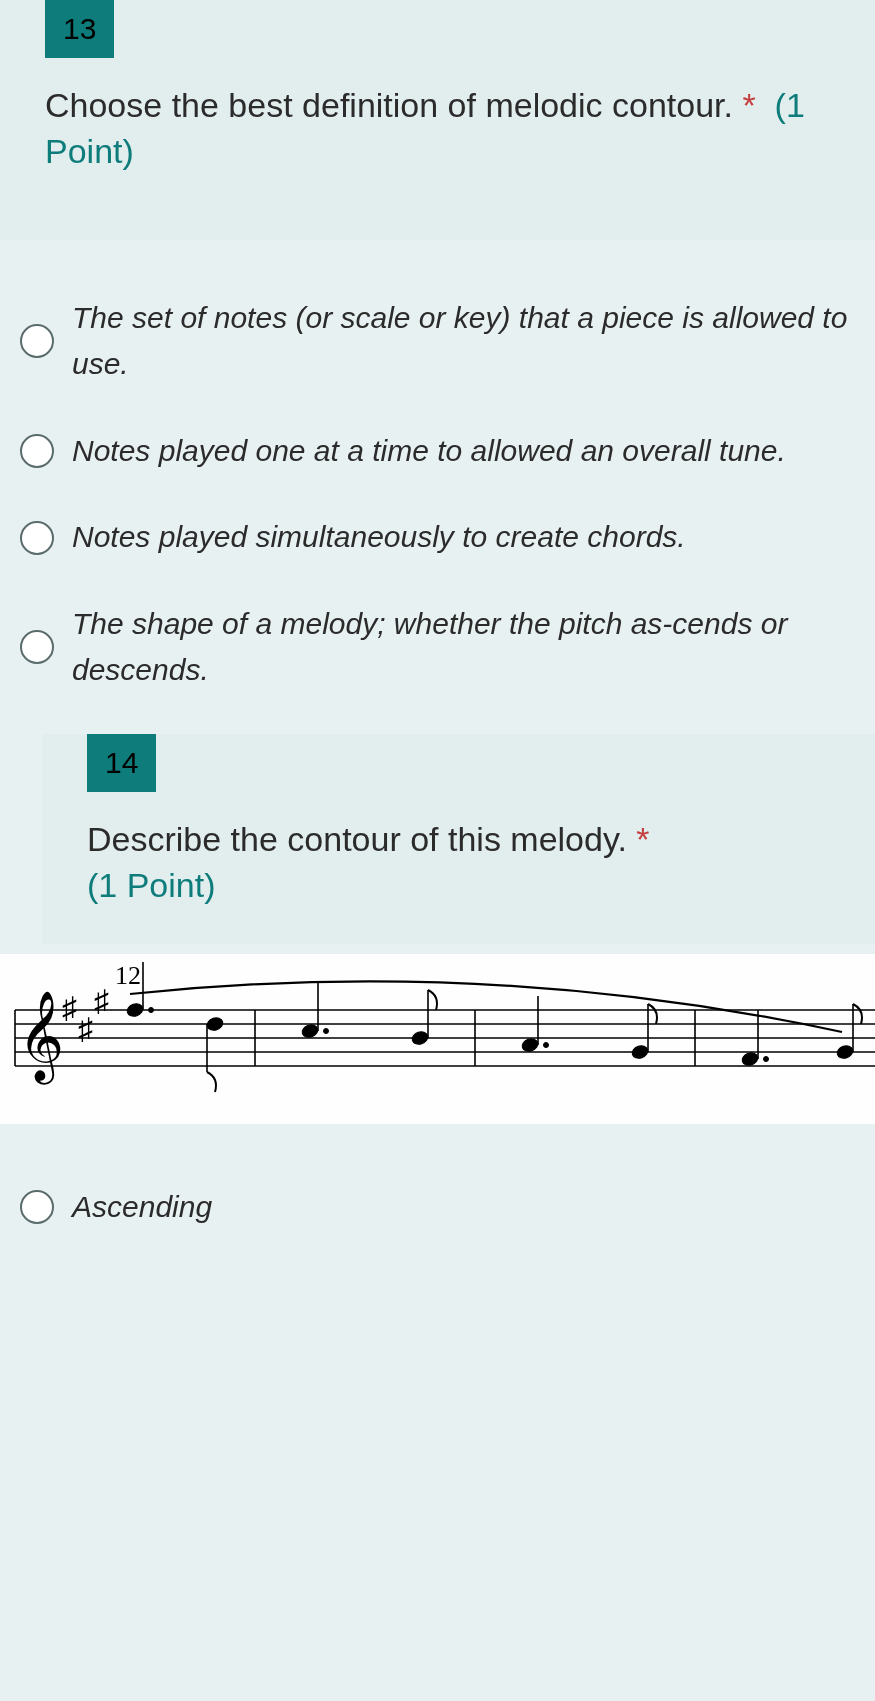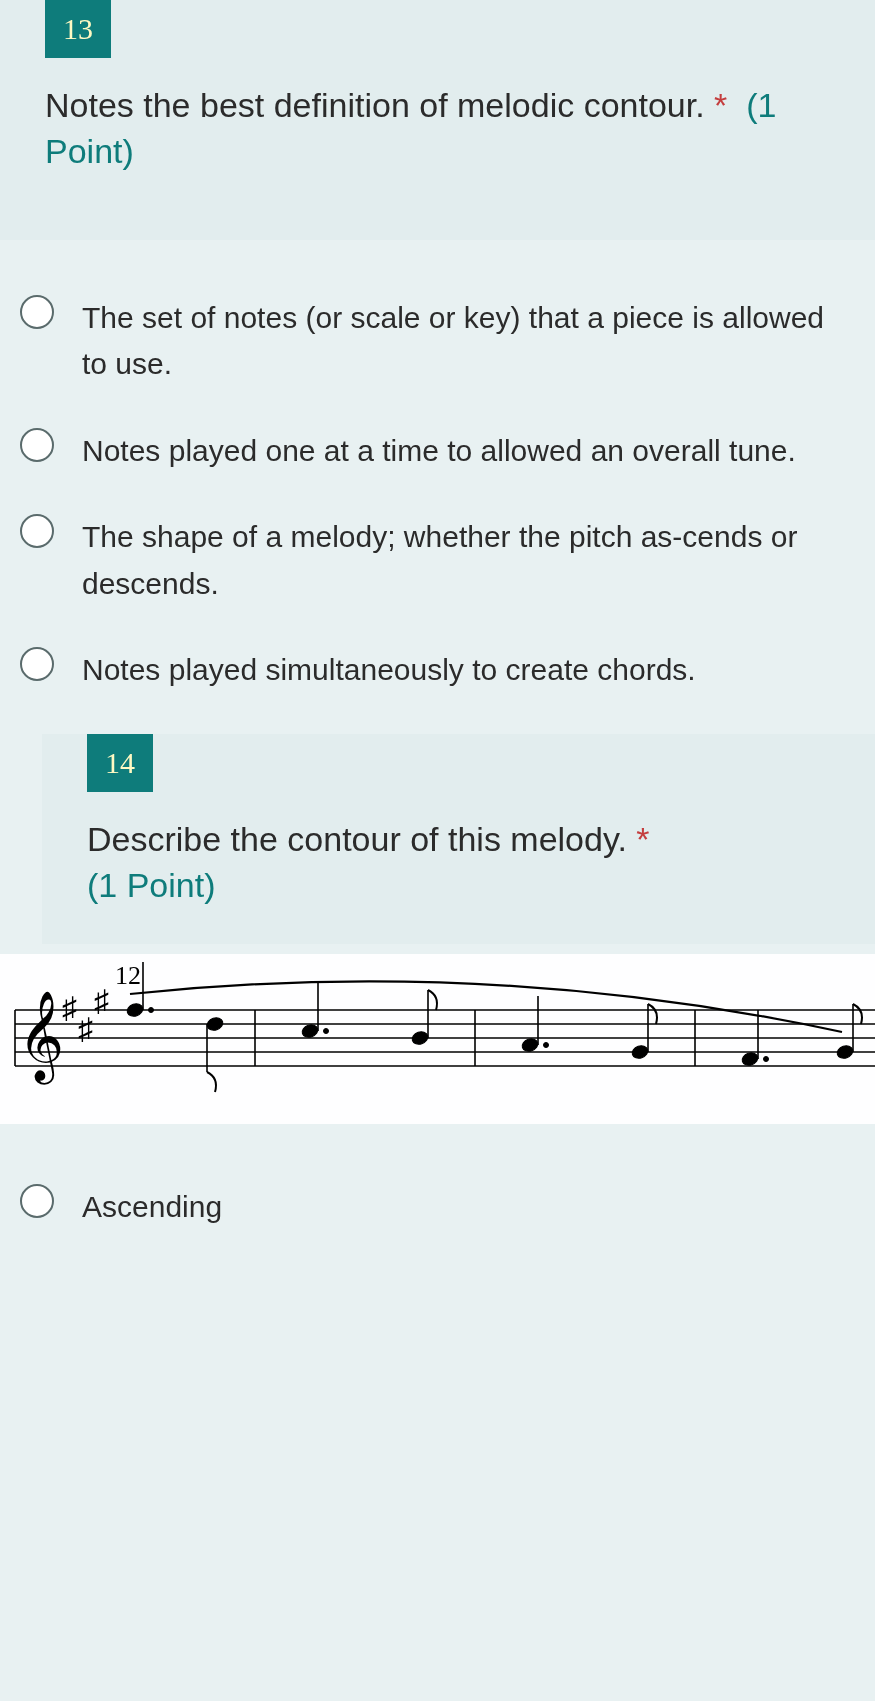--- a/index.html
+++ b/index.html
@@ -12,43 +12,43 @@
   .question-block {
     background: #e2edee;
     padding: 0 0 40px 0;
   }
   .question-header {
     padding: 0 45px 25px 45px;
   }
   .question-number {
     display: inline-block;
     background: #0e7c7b;
-    color: #fef9c3;
+    color: #000000;
     font-size: 30px;
     font-weight: 400;
     padding: 12px 18px;
     margin-bottom: 25px;
-    font-family: Liberation Serif, serif;
   }
   .question-text {
     font-size: 34px;
     line-height: 1.35;
     color: #2b2b2b;
   }
   .required { color: #c43e3e; }
   .points { color: #0e7c7b; font-size: 34px; }
   .options {
     background: #e8f1f2;
     padding: 35px 20px 20px 20px;
   }
   .option {
     display: flex;
-    align-items: flex-start;
-    gap: 28px;
+    align-items: center;
+    gap: 18px;
     padding: 20px 0;
+    font-style: italic;
   }
   .radio {
     flex: 0 0 auto;
     width: 34px;
     height: 34px;
     border: 2px solid #5a6b6c;
     border-radius: 50%;
     background: #fff;
     cursor: pointer;
   }
@@ -63,43 +63,43 @@
     margin: 10px 0 30px 0;
   }
 </style>
 </head>
 <body>
 
 <div class="question-block">
   <div class="question-header">
     <div class="question-number">13</div>
     <div class="question-text">
-      <span>Notes the best definition of melodic contour.</span>
+      <span>Choose the best definition of melodic contour.</span>
       <span class="required">*</span>&nbsp;
       <span class="points">(1 Point)</span>
     </div>
   </div>
 </div>
 
 <div class="options">
   <div class="option">
     <div class="radio"></div>
     <div class="option-label">The set of notes (or scale or key) that a piece is allowed to use.</div>
   </div>
   <div class="option">
     <div class="radio"></div>
     <div class="option-label">Notes played one at a time to allowed an overall tune.</div>
   </div>
   <div class="option">
     <div class="radio"></div>
-    <div class="option-label">The shape of a melody; whether the pitch as‐cends or descends.</div>
+    <div class="option-label">Notes played simultaneously to create chords.</div>
   </div>
   <div class="option">
     <div class="radio"></div>
-    <div class="option-label">Notes played simultaneously to create chords.</div>
+    <div class="option-label">The shape of a melody; whether the pitch as‐cends or descends.</div>
   </div>
 </div>
 
 <div class="question-block" style="padding-bottom:10px;margin-left:42px;">
   <div class="question-header">
     <div class="question-number">14</div>
     <div class="question-text">
       <span>Describe the contour of this melody.</span>
       <span class="required">*</span><br>
       <span class="points">(1 Point)</span>

